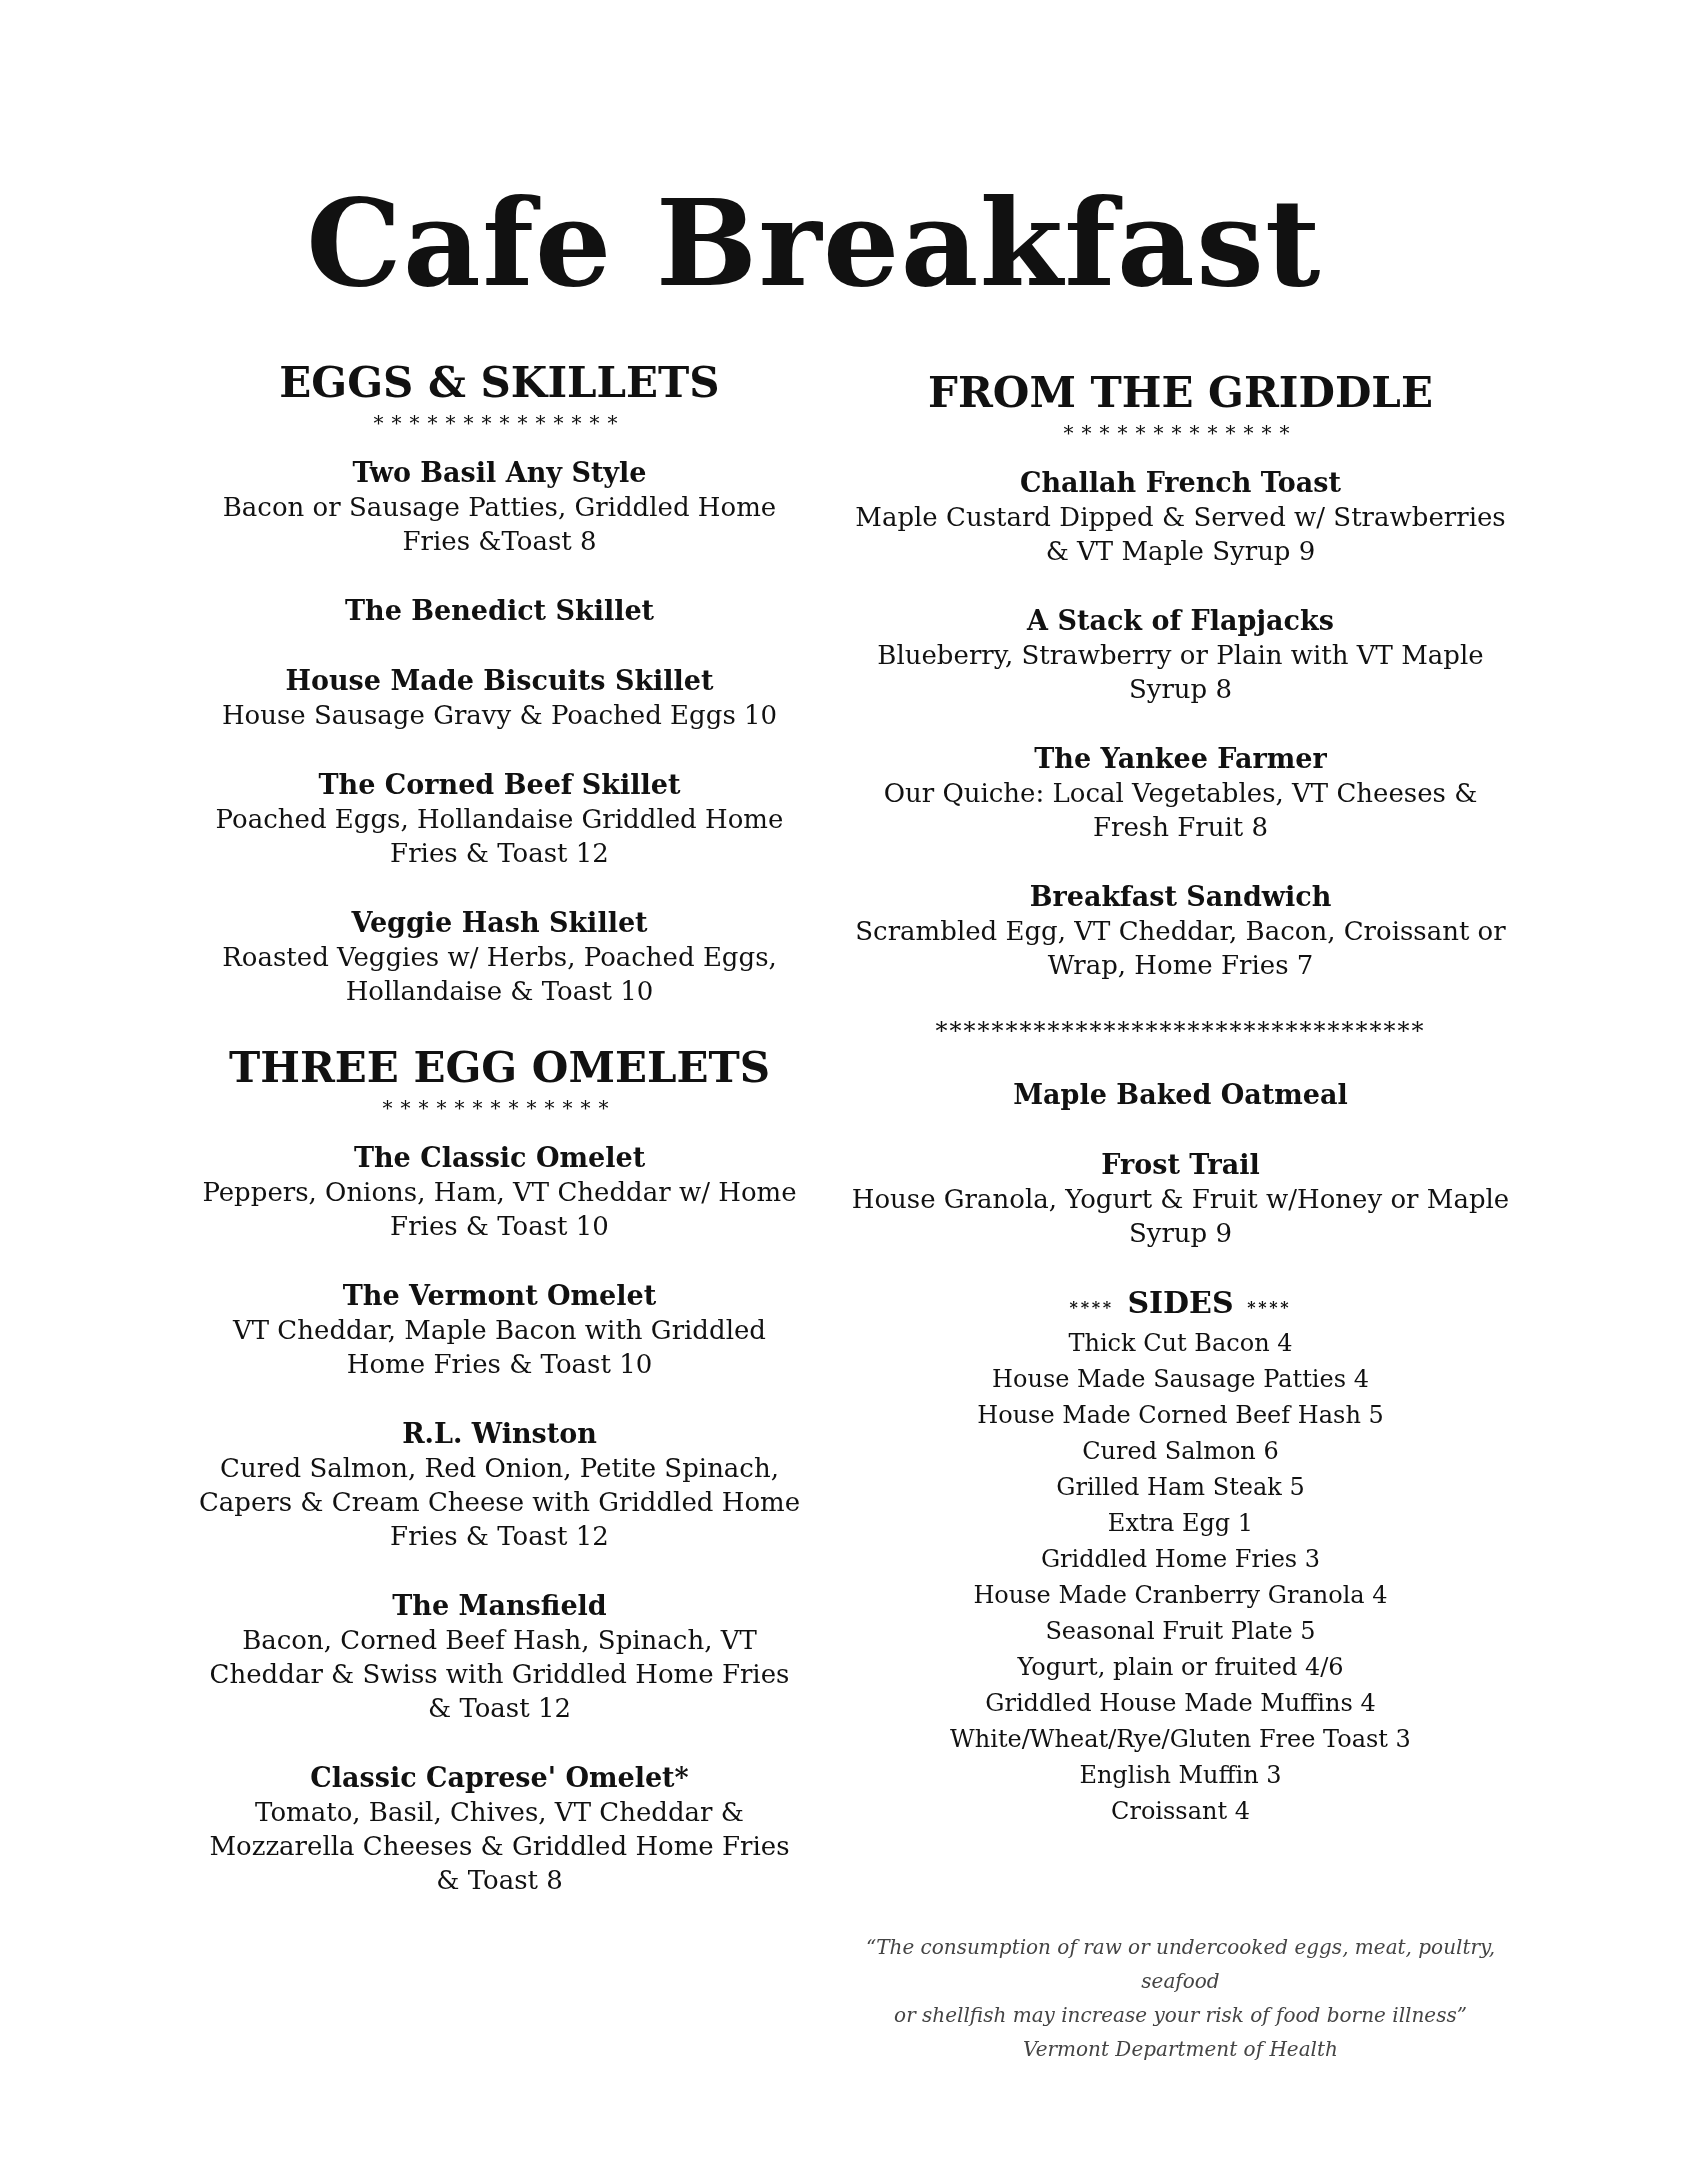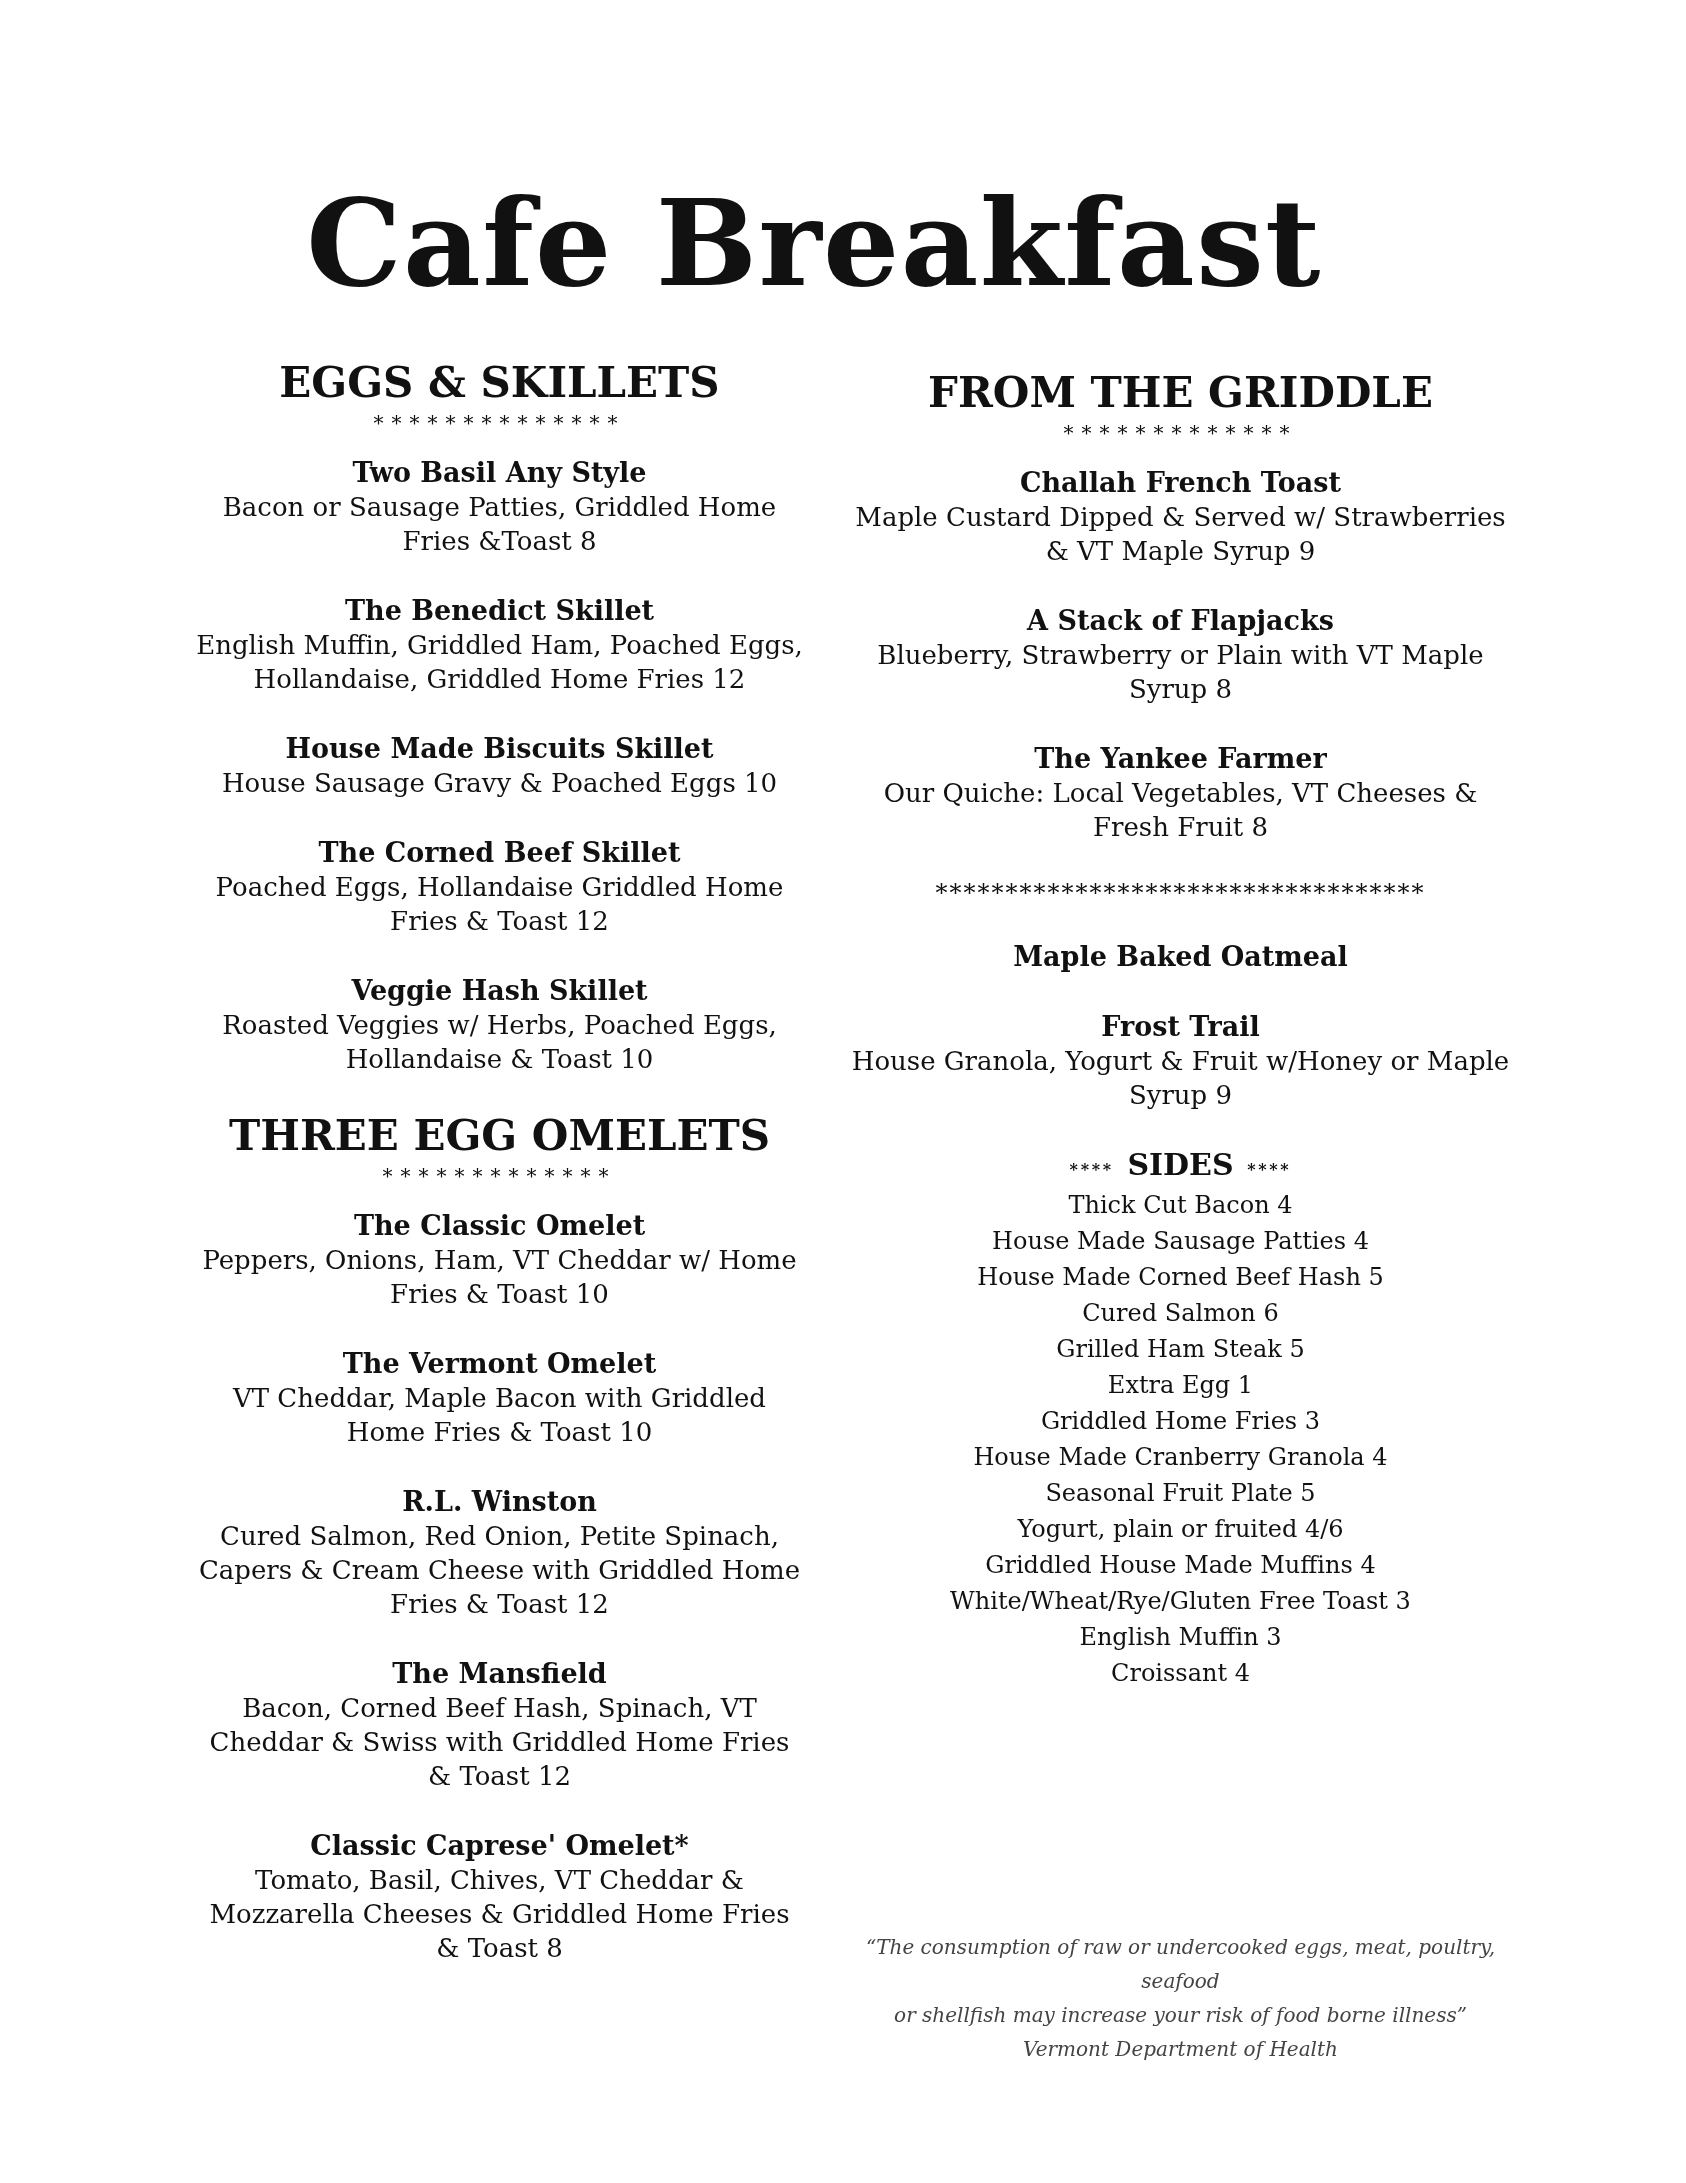--- a/index.html
+++ b/index.html
@@ -29,21 +29,20 @@
 <div class="col left">
   <div class="sec-h">EGGS &amp; SKILLETS</div>
   <div class="stars">**************</div>
   <div id="eggs">
       <div class="item">
         <div class="iname">Two Basil Any Style</div>
         <div class="idesc">Bacon or Sausage Patties, Griddled Home Fries &amp;Toast  8</div>
       </div>
       <div class="item">
         <div class="iname">The Benedict Skillet</div>
-        <div class="idesc">English Muffin, Griddled Ham, Poached Eggs, Hollandaise, Griddled Home Fries  12</div>
       </div>
       <div class="item">
         <div class="iname">House Made Biscuits Skillet</div>
         <div class="idesc">House Sausage Gravy &amp; Poached Eggs  10</div>
       </div>
       <div class="item">
         <div class="iname">The Corned Beef Skillet</div>
         <div class="idesc">Poached Eggs, Hollandaise Griddled Home Fries &amp; Toast  12</div>
       </div>
       <div class="item">
@@ -86,20 +85,24 @@
         <div class="idesc">Maple Custard Dipped &amp; Served w/ Strawberries &amp; VT Maple Syrup  9</div>
       </div>
       <div class="item">
         <div class="iname">A Stack of Flapjacks</div>
         <div class="idesc">Blueberry, Strawberry or Plain with VT Maple Syrup 8</div>
       </div>
       <div class="item">
         <div class="iname">The Yankee Farmer</div>
         <div class="idesc">Our Quiche: Local Vegetables, VT Cheeses &amp; Fresh Fruit 8</div>
       </div>
+      <div class="item">
+        <div class="iname">Breakfast Sandwich</div>
+        <div class="idesc">Scrambled Egg, VT Cheddar, Bacon, Croissant or Wrap, Home Fries  7</div>
+      </div>
     </div>
   <div class="divider">***********************************</div>
   <div id="more">
       <div class="item">
         <div class="iname">Maple Baked Oatmeal</div>
       </div>
       <div class="item">
         <div class="iname">Frost Trail</div>
         <div class="idesc">House Granola, Yogurt &amp; Fruit w/Honey or Maple Syrup  9</div>
       </div>

